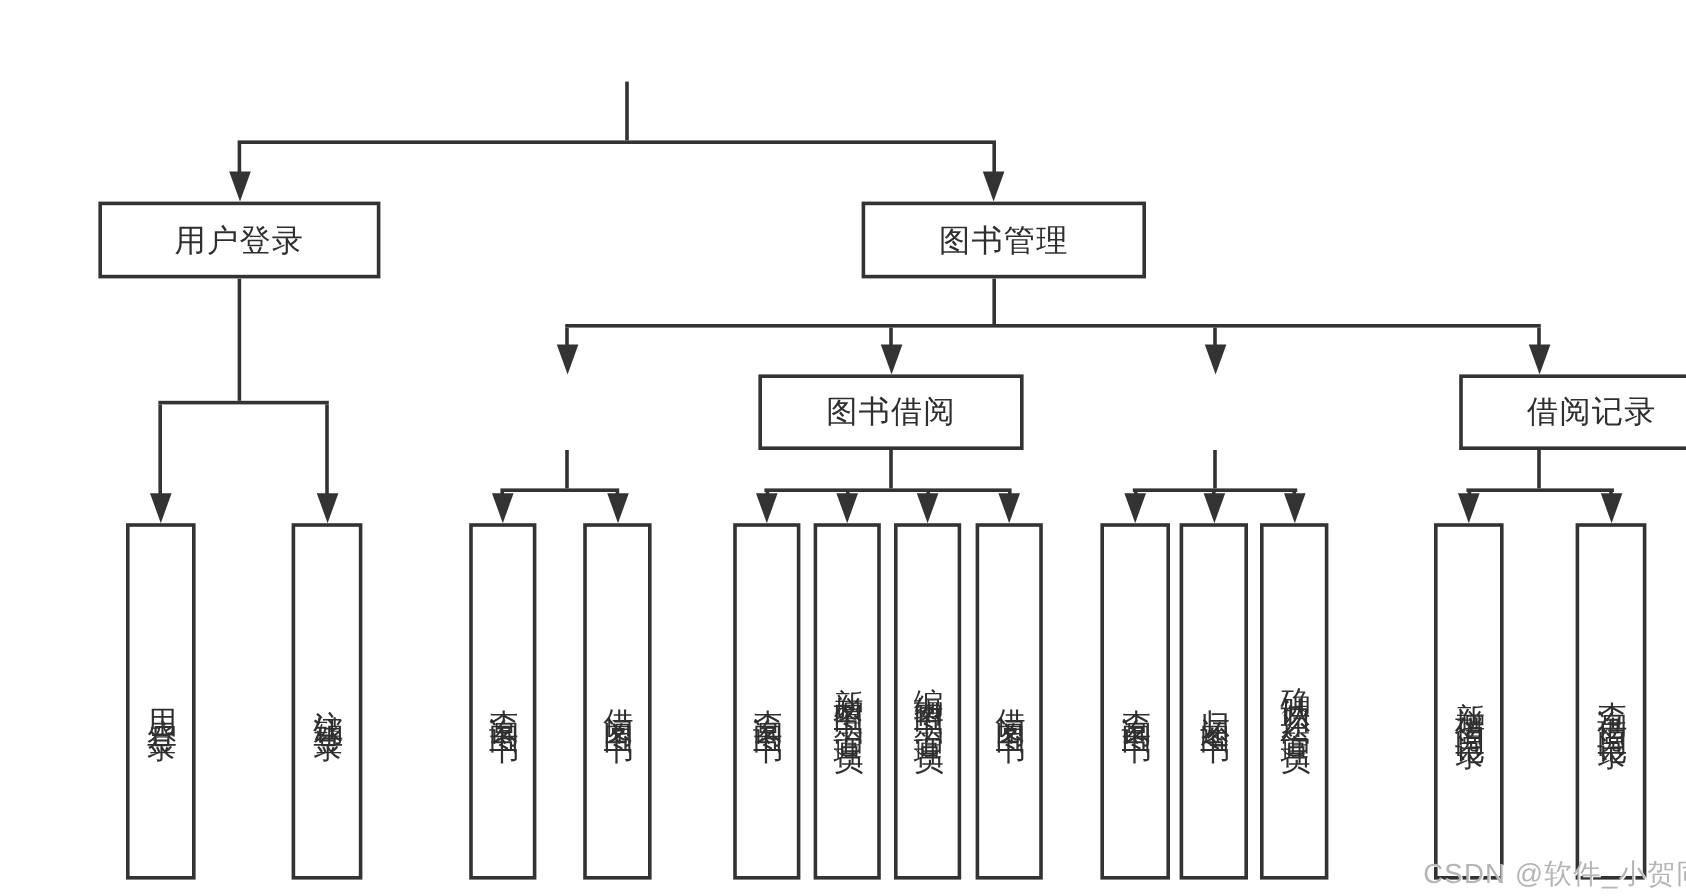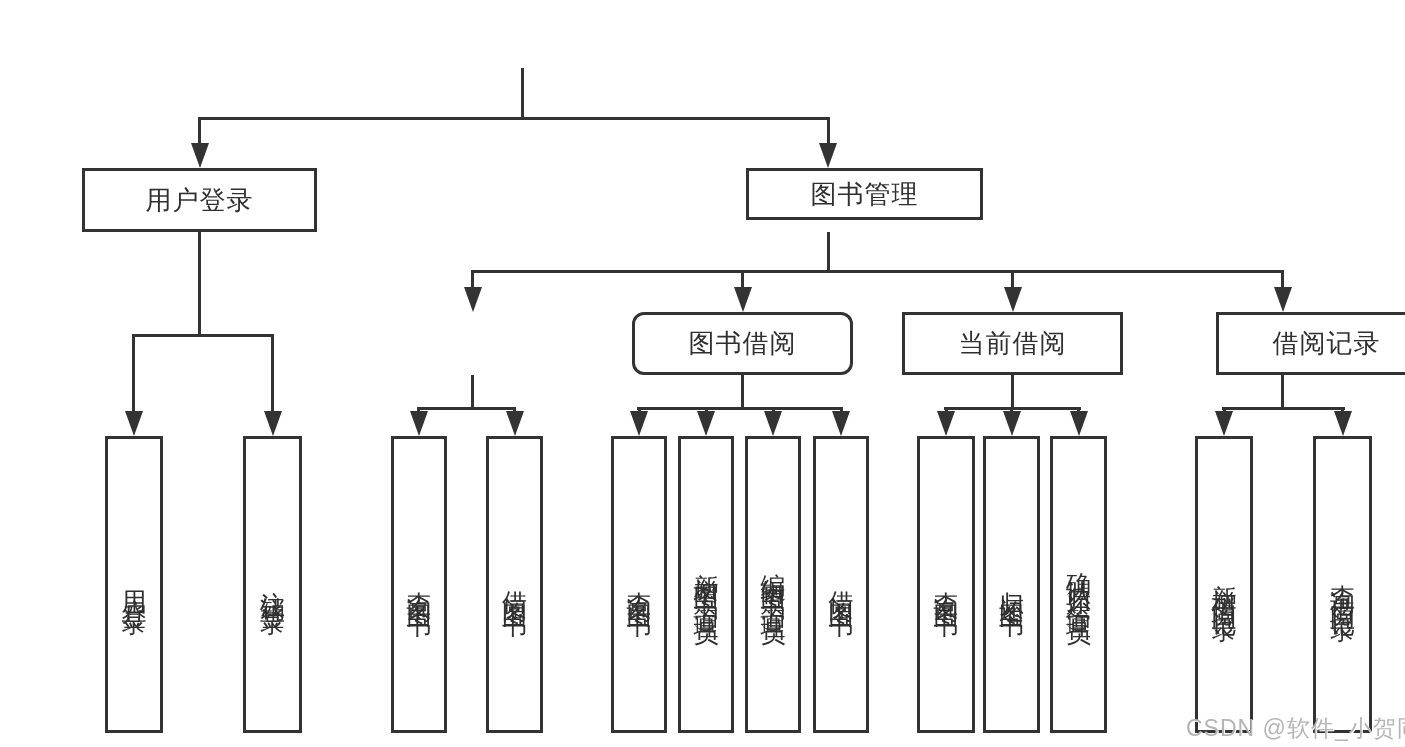--- a/index.html
+++ b/index.html
@@ -30,26 +30,25 @@
   }
 </style>
 </head>
 <body>
 
 <div class="stage">
 
 
   <div class="box" style="left:82px;top:168px;width:235px;height:64px;">用户登录</div>
 
-  <div class="box" style="left:746px;top:168px;width:237px;height:52px;">图书管理</div>
+  <div class="box" style="left:718px;top:168px;width:237px;height:64px;">图书管理</div>
 
 
-  <div class="box" style="left:632px;top:312px;width:221px;height:63px;border-radius:12px;">图书借阅</div>
+  <div class="box" style="left:632px;top:312px;width:221px;height:63px;">图书借阅</div>
 
-  <div class="box" style="left:902px;top:312px;width:221px;height:63px;">当前借阅</div>
 
   <div class="box" style="left:1216px;top:312px;width:221px;height:63px;">借阅记录</div>
 
   <div class="box vbox" style="left:105px;top:436px;width:58px;height:297px;">用户登录</div>
 
   <div class="box vbox" style="left:243px;top:436px;width:59px;height:297px;">注销登录</div>
 
   <div class="box vbox" style="left:391px;top:436px;width:56px;height:297px;">查询图书</div>
 
   <div class="box vbox" style="left:486px;top:436px;width:57px;height:297px;">借阅图书</div>

